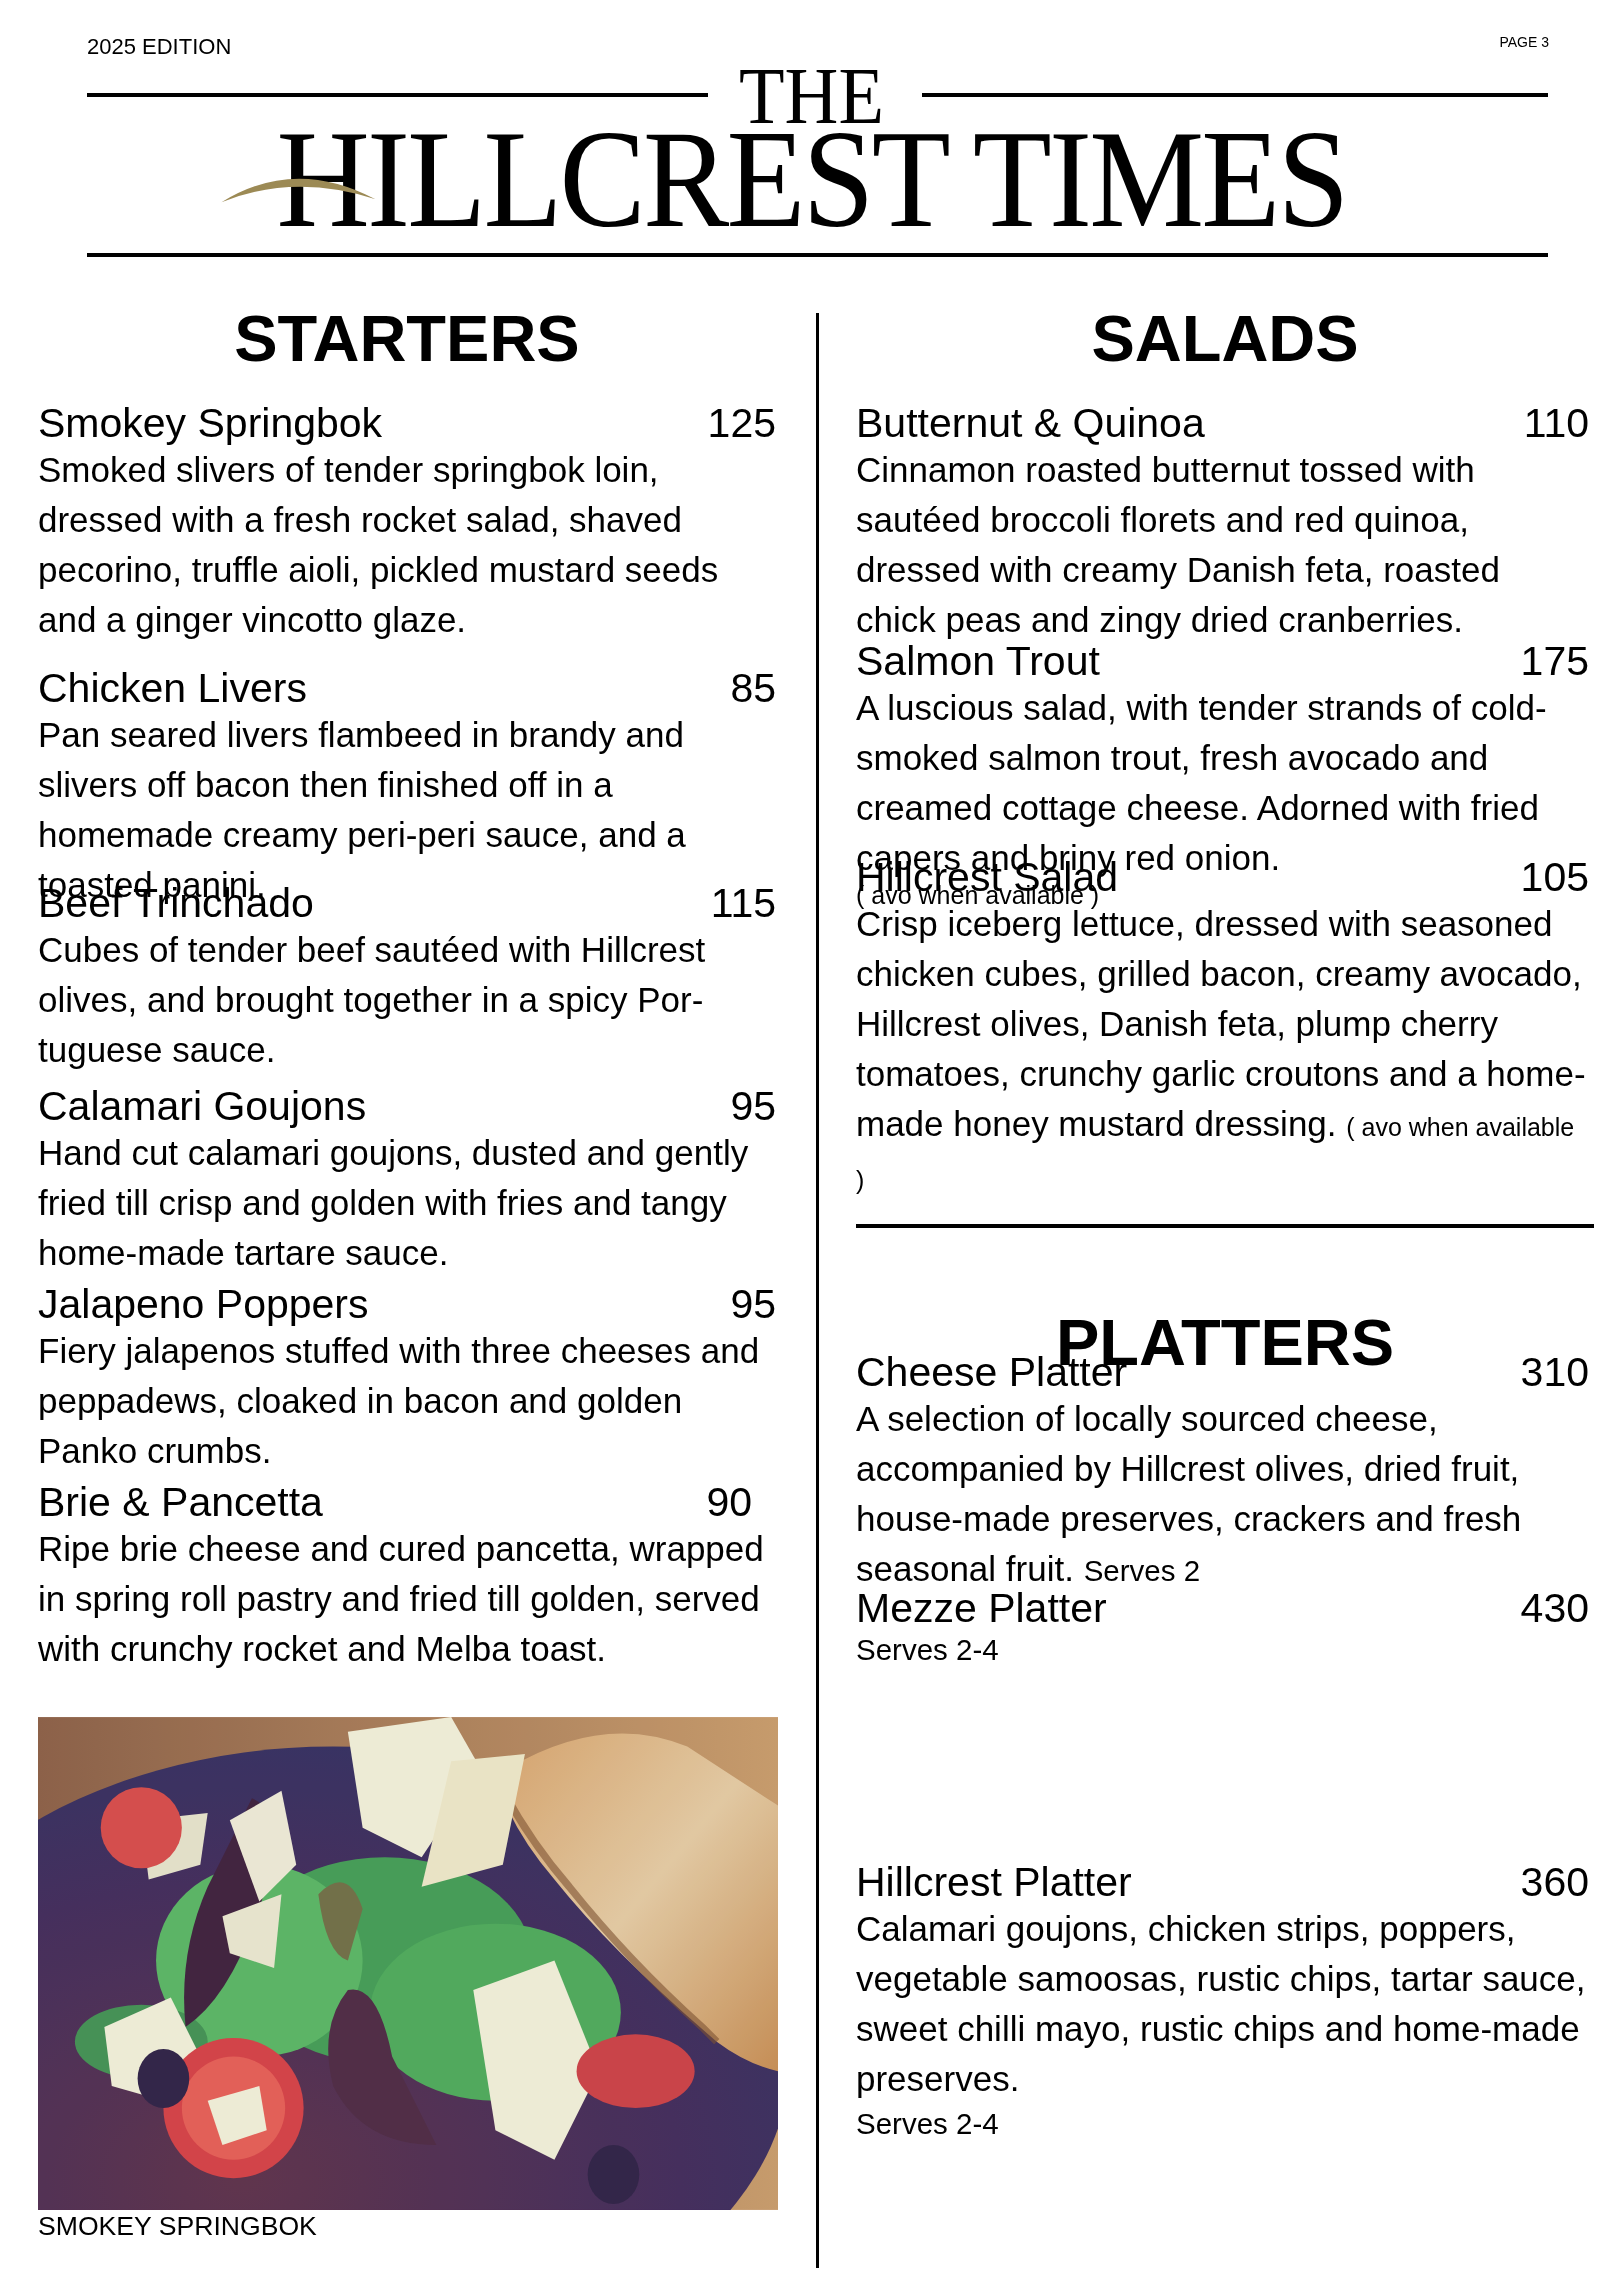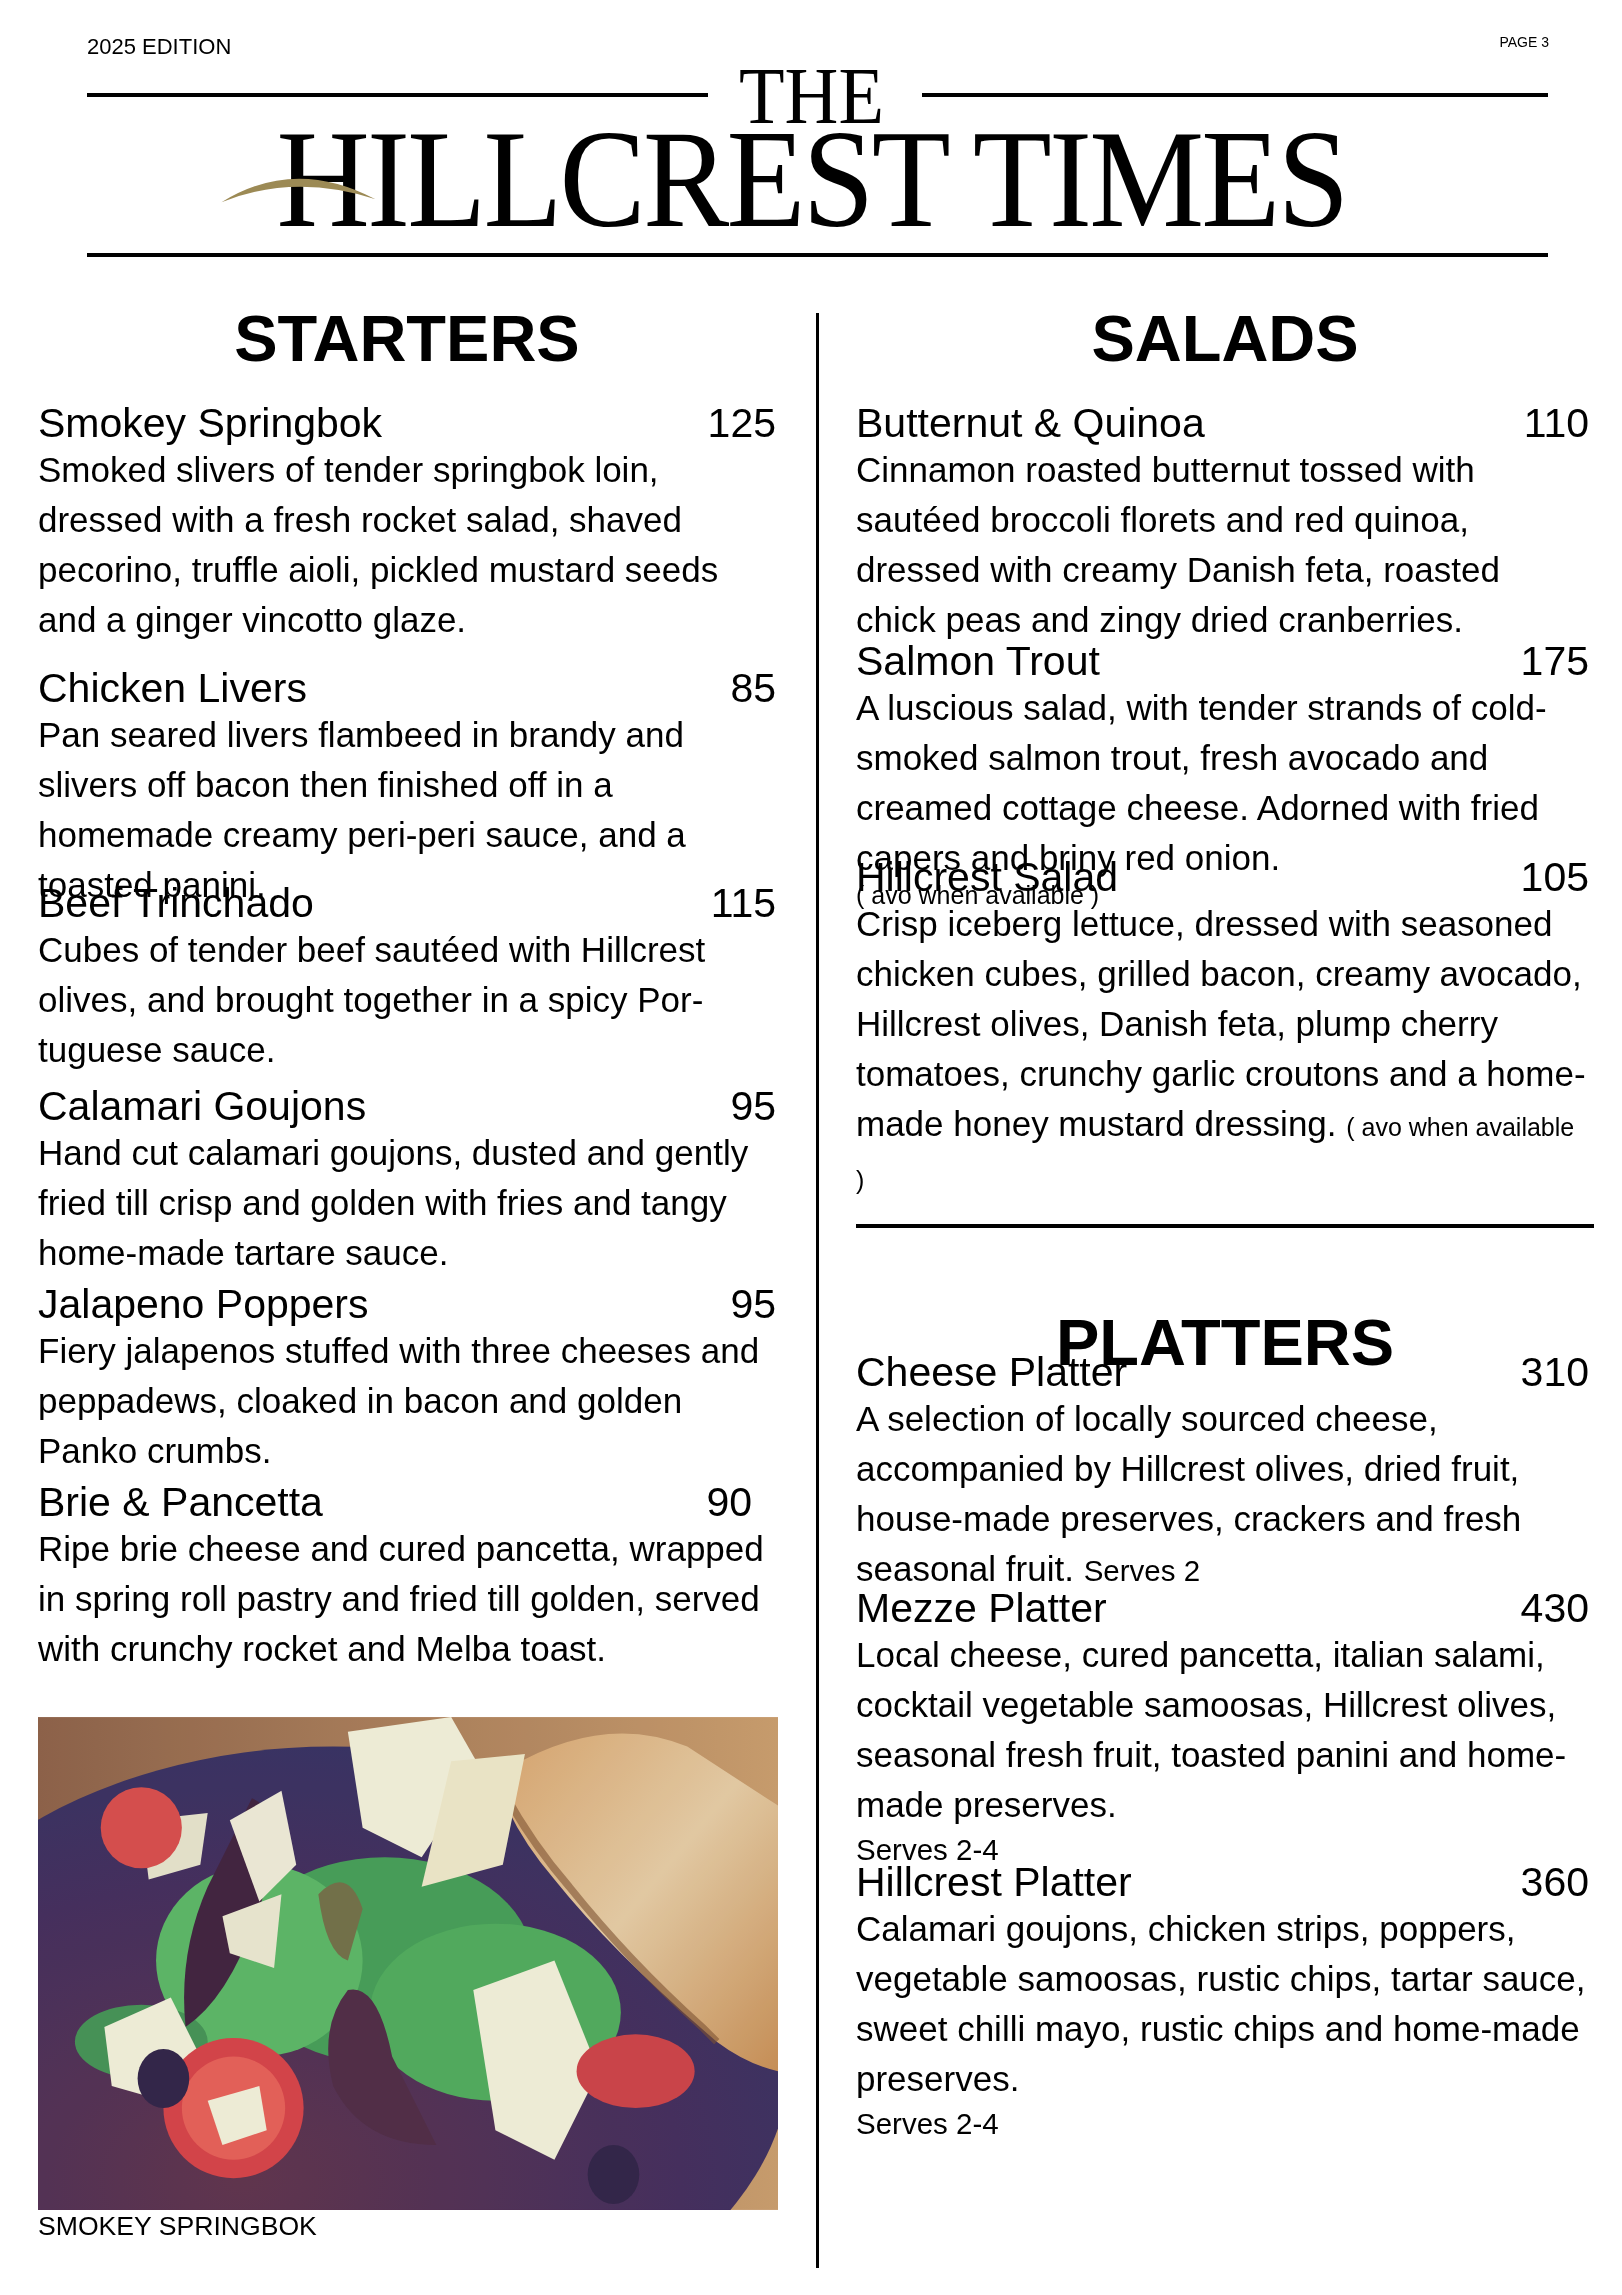--- a/index.html
+++ b/index.html
@@ -184,21 +184,20 @@
       <span>310</span>
     </div>
   <div class="item-desc"><span>A selection of locally sourced cheese, accompanied by Hillcrest olives, dried fruit, house-made preserves, crackers and fresh seasonal fruit.</span> <span class="serves">Serves 2</span></div>
 </div>
 
 <div class="item" style="left:856px; top:1586px; width:733px;">
   <div class="item-head">
       <span>Mezze Platter</span>
       <span>430</span>
     </div>
-  <div class="item-desc">Local cheese, cured pancetta, italian salami, cocktail vegetable samoosas, Hillcrest olives, seasonal fresh fruit, toasted panini and home-made preserves.</div>
   <div class="serves" style="line-height:40px;">Serves 2-4</div>
 </div>
 
 <div class="item" style="left:856px; top:1860px; width:733px;">
   <div class="item-head">
       <span>Hillcrest Platter</span>
       <span>360</span>
     </div>
   <div class="item-desc">Calamari goujons, chicken strips, poppers, vegetable samoosas, rustic chips, tartar sauce, sweet chilli mayo, rustic chips and home-made preserves.</div>
   <div class="serves" style="line-height:40px;">Serves 2-4</div>

